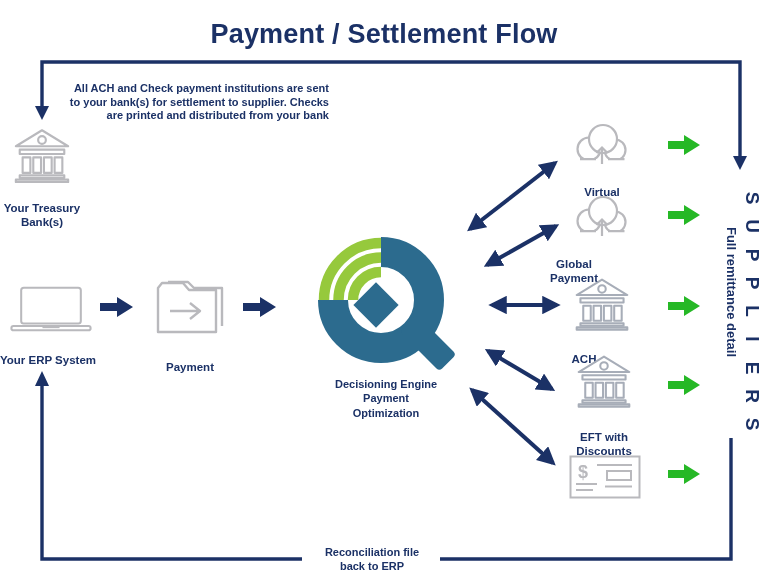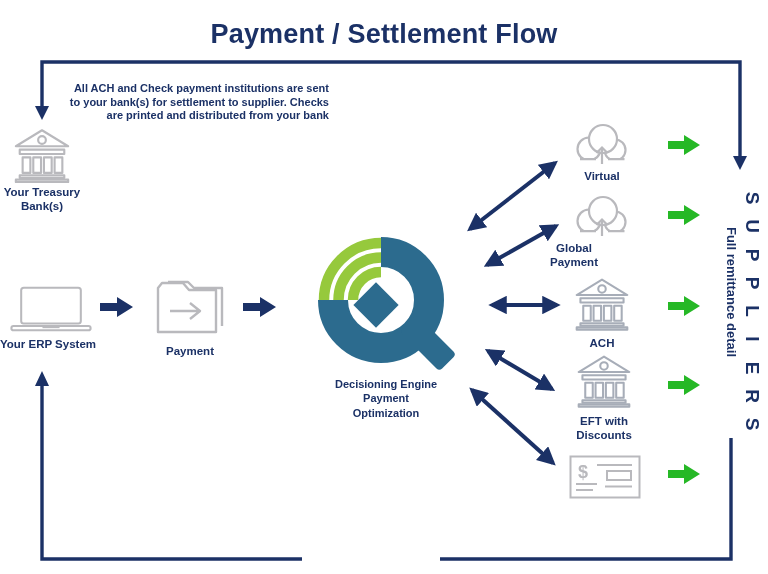--- a/index.html
+++ b/index.html
@@ -13,20 +13,21 @@
     font-size:27px;font-weight:bold;letter-spacing:.2px;
   }
   .note{
     font-size:11px;font-weight:bold;line-height:1.24;white-space:pre-line;
   }
   .top-note{left:67px;top:82px;width:262px;text-align:right;}
   .bottom-note{left:322px;top:546px;width:100px;text-align:center;}
   .node-label{
     font-size:11.5px;font-weight:bold;line-height:1.22;text-align:center;
     white-space:pre-line;
+    margin-top:16px;
   }
   .center-title{
     left:304px;top:177px;width:164px;text-align:center;
     font-size:19px;font-weight:bold;line-height:1.3;white-space:pre-line;
   }
   .center-sub{
     left:294px;top:377px;width:184px;text-align:center;
     font-size:11px;font-weight:bold;line-height:1.3;white-space:pre-line;
   }
   .suppliers{
@@ -144,20 +145,22 @@
 
     <polygon class="green-arrow" points="668,141 684,141 684,135 700,145 684,155 684,149 668,149"></polygon>
     <polygon class="green-arrow" points="668,211 684,211 684,205 700,215 684,225 684,219 668,219"></polygon>
     <polygon class="green-arrow" points="668,302 684,302 684,296 700,306 684,316 684,310 668,310"></polygon>
     <polygon class="green-arrow" points="668,381 684,381 684,375 700,385 684,395 684,389 668,389"></polygon>
     <polygon class="green-arrow" points="668,470 684,470 684,464 700,474 684,484 684,478 668,478"></polygon>
   </svg>
 
   <div class="abs title">Payment / Settlement Flow</div>
   <div class="abs note top-note">All ACH and Check payment institutions are sent to your bank(s) for settlement to supplier. Checks are printed and distributed from your bank</div>
+  <div class="abs note bottom-note">Reconciliation file
+back to ERP</div>
 
   <svg class="abs icon-gray" style="left:11px;top:126px" width="62" height="57">
       <use href="#sym-bank"></use>
     </svg>
   <div class="abs node-label" style="left:-10px;top:185px;width:104px">Your Treasury
 Bank(s)</div>
 
   <svg class="abs icon-gray" style="left:10px;top:286px" width="82" height="46">
       <use href="#sym-laptop"></use>
     </svg>
@@ -182,21 +185,21 @@
 
   <svg class="abs icon-gray" style="left:570px;top:190px" width="64" height="50">
       <use href="#sym-cloud"></use>
     </svg>
   <div class="abs node-label" style="left:524px;top:241px;width:100px">Global
 Payment</div>
 
   <svg class="abs bank-gray" style="left:572px;top:275px" width="60" height="56">
       <use href="#sym-bank"></use>
     </svg>
-  <div class="abs node-label" style="left:552px;top:336px;width:100px">ACH</div>
+  <div class="abs node-label" style="left:534px;top:336px;width:100px">ACH</div>
 
   <svg class="abs bank-gray" style="left:574px;top:352px" width="60" height="56">
       <use href="#sym-bank"></use>
     </svg>
   <div class="abs node-label" style="left:554px;top:414px;width:100px">EFT with
 Discounts</div>
 
   <svg class="abs icon-gray" style="left:569px;top:455px" width="72" height="44">
       <use href="#sym-check"></use>
     </svg>

